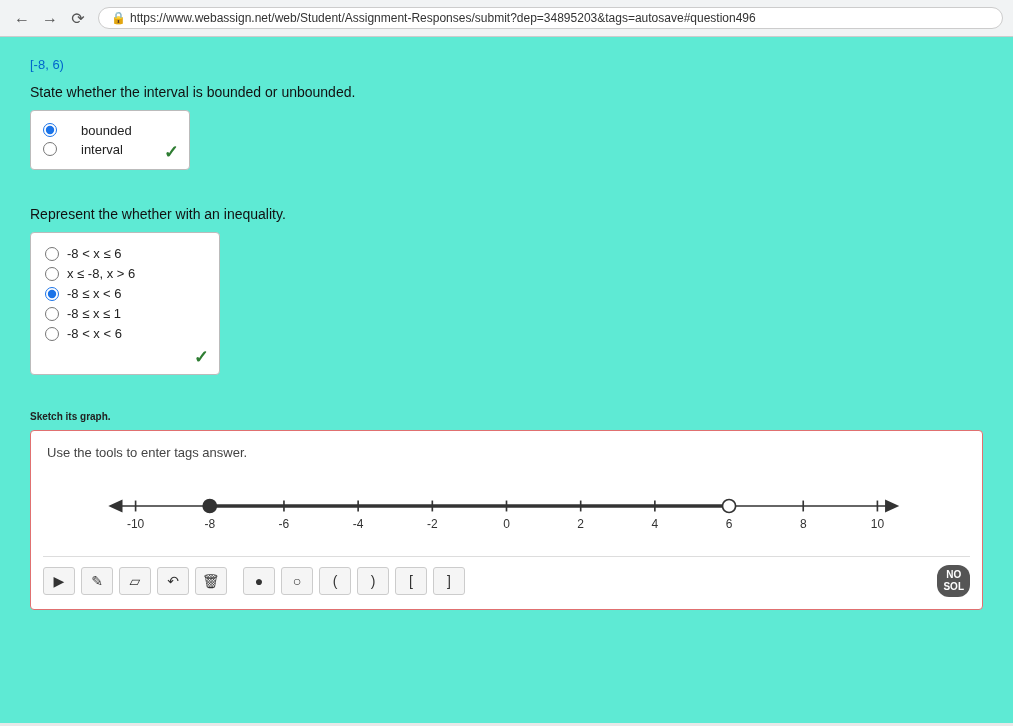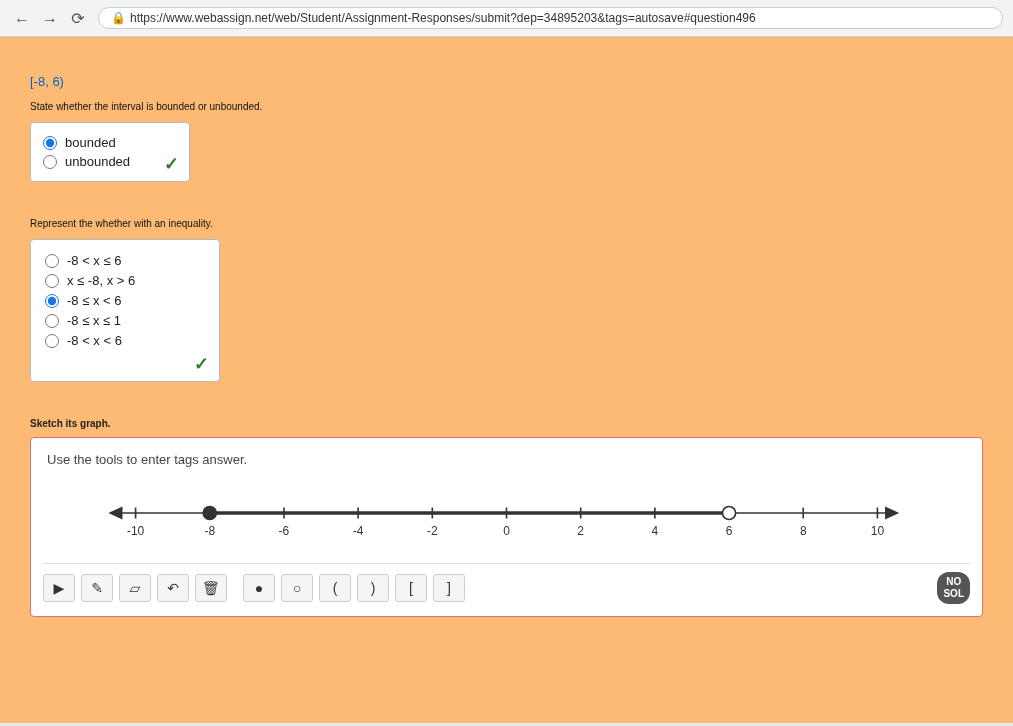--- a/index.html
+++ b/index.html
@@ -39,49 +39,48 @@
       border-radius: 14px;
       padding: 3px 12px;
       font-size: 12px;
       color: #333;
       display: flex;
       align-items: center;
       gap: 4px;
     }
     .lock-icon { color: #666; font-size: 12px; }
     .page-content {
-      background: #fdba74;
-      padding: 37px 30px;
+      background: #5eead4;
+      padding: 20px 30px;
       min-height: calc(726px - 40px);
     }
     .interval-label {
       color: #0066cc;
       font-size: 13px;
       margin-bottom: 12px;
     }
     .question-text {
-      font-size: 10px;
+      font-size: 14px;
       font-weight: normal;
       margin-bottom: 10px;
       color: #111;
     }
     .radio-box {
       border: 1px solid #bbb;
       border-radius: 4px;
       padding: 8px 12px;
       display: inline-block;
       min-width: 160px;
       background: white;
       position: relative;
       margin-bottom: 16px;
     }
     .radio-option {
       display: flex;
-      align-items: center;
-      gap: 8px;
+      gap: 24px;
       margin: 4px 0;
       font-size: 13px;
       cursor: pointer;
     }
     .radio-option input[type="radio"] {
       accent-color: #1a73e8;
       width: 14px; height: 14px;
     }
     .checkmark {
       position: absolute;
@@ -196,21 +195,21 @@
 
   <div class="section-gap">
     <div class="question-text">State whether the interval is bounded or unbounded.</div>
     <div class="radio-box">
       <div class="radio-option">
         <input type="radio" name="bounded" checked="" style="">
         <label>bounded</label>
       </div>
       <div class="radio-option">
         <input type="radio" name="bounded" style="">
-        <label>unbounded</label>
+        <label>interval</label>
       </div>
       <span class="checkmark">✓</span>
     </div>
   </div>
 
   <div class="section-gap">
     <div class="question-text">Represent the whether with an inequality.</div>
     <div class="inequality-box">
       <div class="inequality-option">
         <input type="radio" name="inequality" style="">

